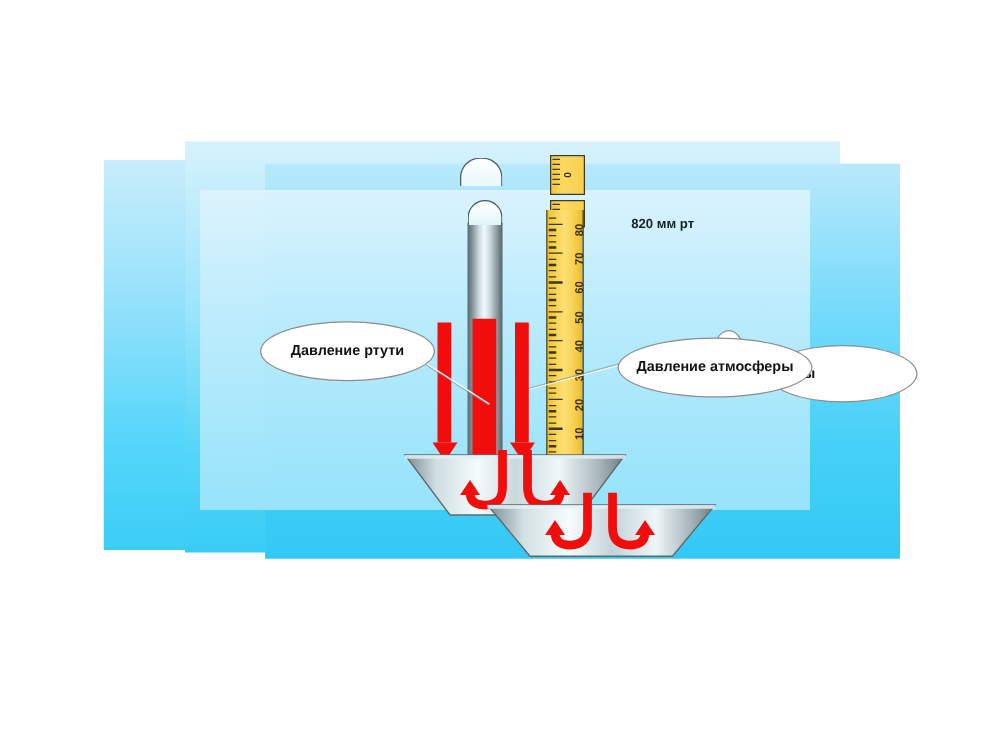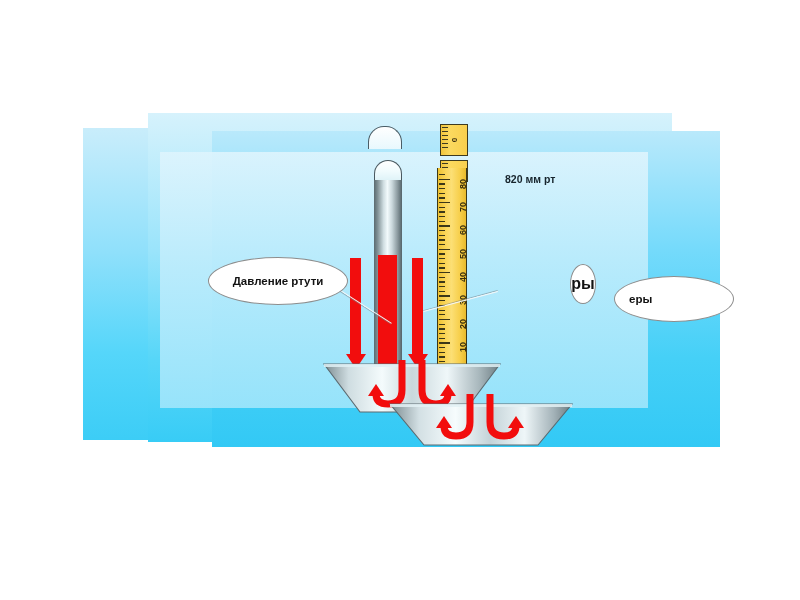--- a/index.html
+++ b/index.html
@@ -316,14 +316,17 @@
   </div>
 
   <div class="callout callout-ghost">
     <span>еры</span>
   </div>
 
   <div class="callout callout-mercury">
     <span>Давление  ртути</span>
   </div>
 
+  <div class="callout callout-atm">
+    <span>Давление атмосферы</span>
+  </div>
 
 </div>
 
 </body></html>

